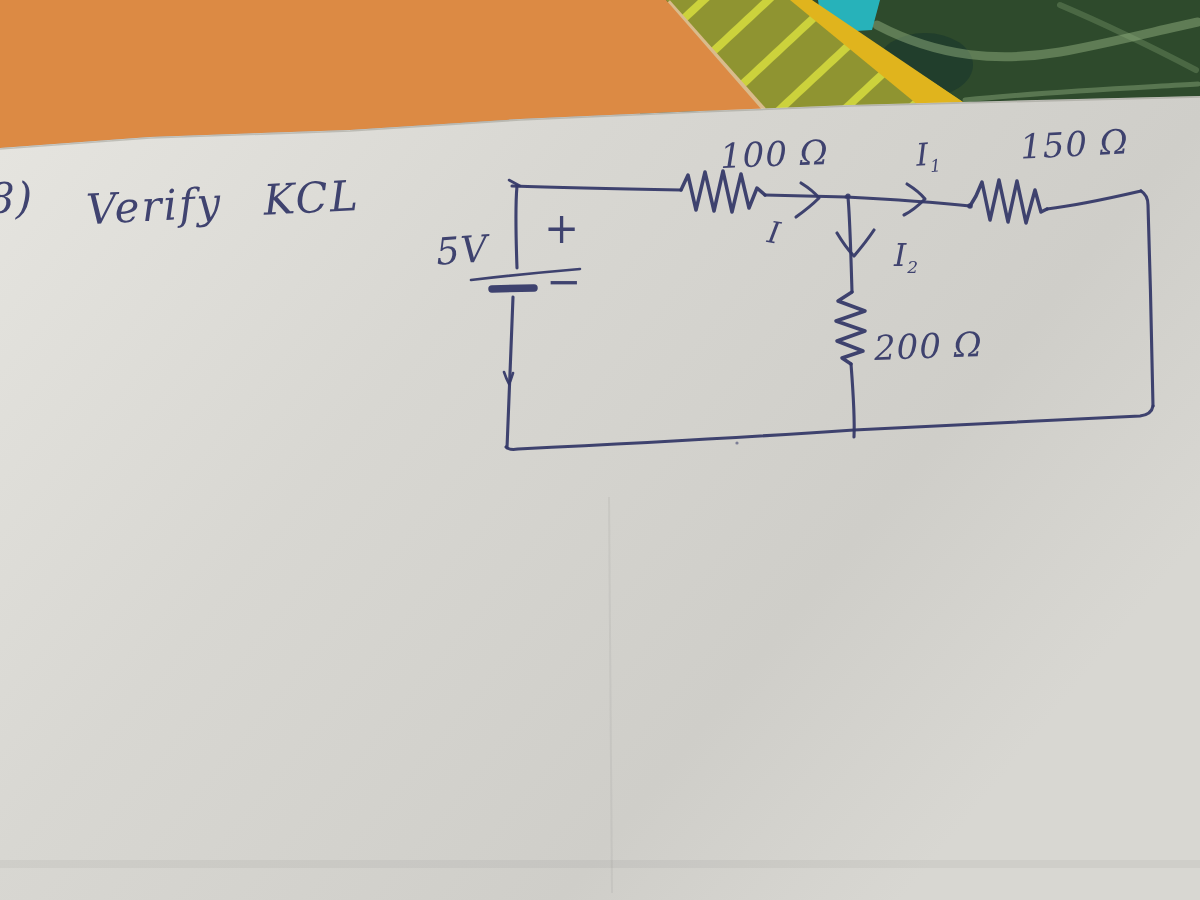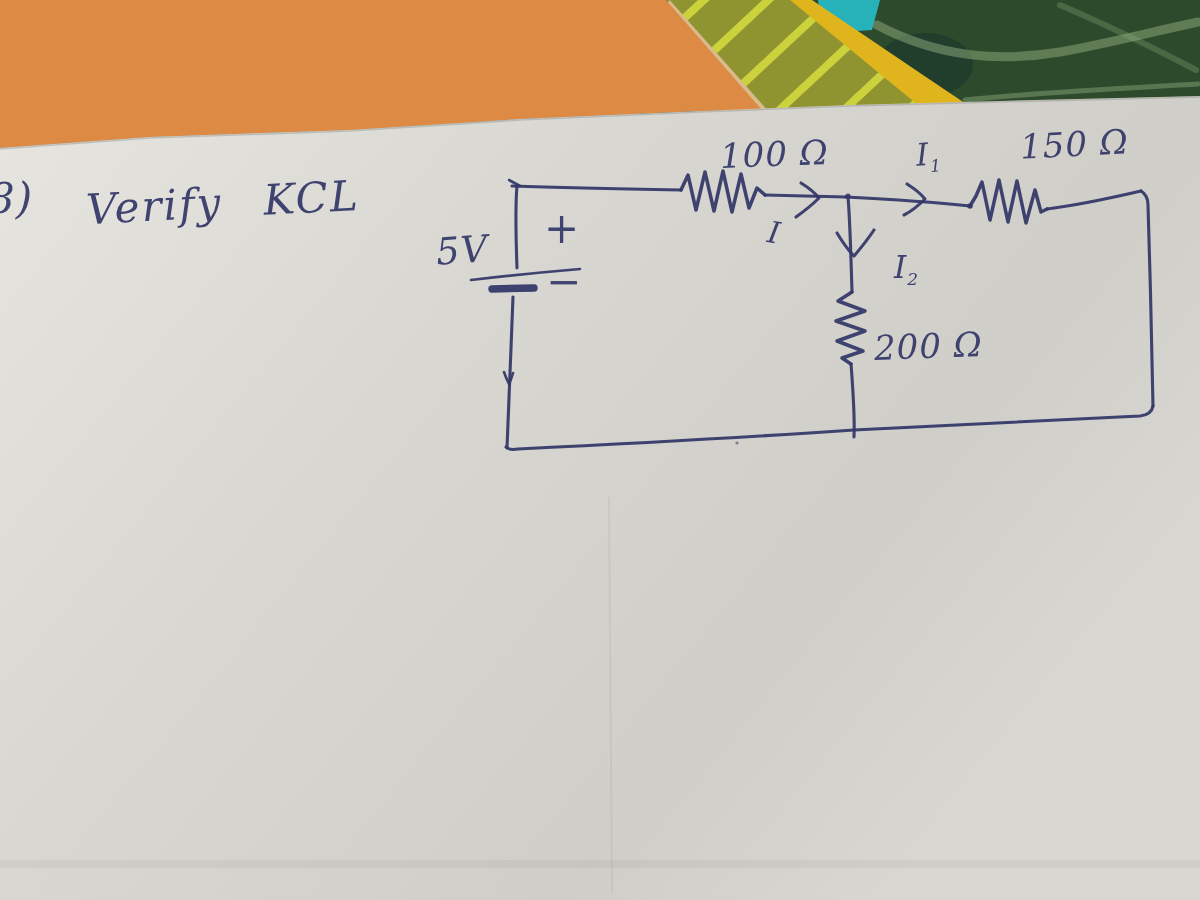--- a/index.html
+++ b/index.html
@@ -21,21 +21,21 @@
   .hw sub{font-size:.55em;line-height:0;}
   .q-number{left:-12px;top:178px;font-size:42px;}
   .q-text{left:86px;top:182px;font-size:42px;word-spacing:26px;letter-spacing:2px;transform:rotate(-3deg);}
   .lbl-5v{left:436px;top:232px;font-size:37px;transform:rotate(-4deg);}
   .lbl-plus{left:544px;top:208px;font-size:42px;font-style:normal;}
   .lbl-minus{left:546px;top:261px;font-size:42px;font-style:normal;}
   .lbl-100{left:720px;top:137px;font-size:34px;transform:rotate(-2deg);}
   .lbl-i1{left:916px;top:139px;font-size:31px;transform:rotate(-4deg);}
   .lbl-150{left:1020px;top:127px;font-size:34px;transform:rotate(-3deg);}
   .lbl-i{left:768px;top:218px;font-size:30px;transform:rotate(10deg);}
-  .lbl-i2{left:894px;top:252px;font-size:31px;}
+  .lbl-i2{left:894px;top:240px;font-size:31px;}
   .lbl-200{left:874px;top:329px;font-size:34px;transform:rotate(-2deg);}
   
   .desk-orange{fill:var(--desk_orange);}
   .tan-line{stroke:var(--orange_edge_tan);stroke-width:5;fill:none;}
   .teal{fill:var(--fabric_teal);}
   .green{fill:var(--fabric_green);}
   .yellow{fill:var(--notebook_yellow);}
 </style>
 </head>
 <body>

